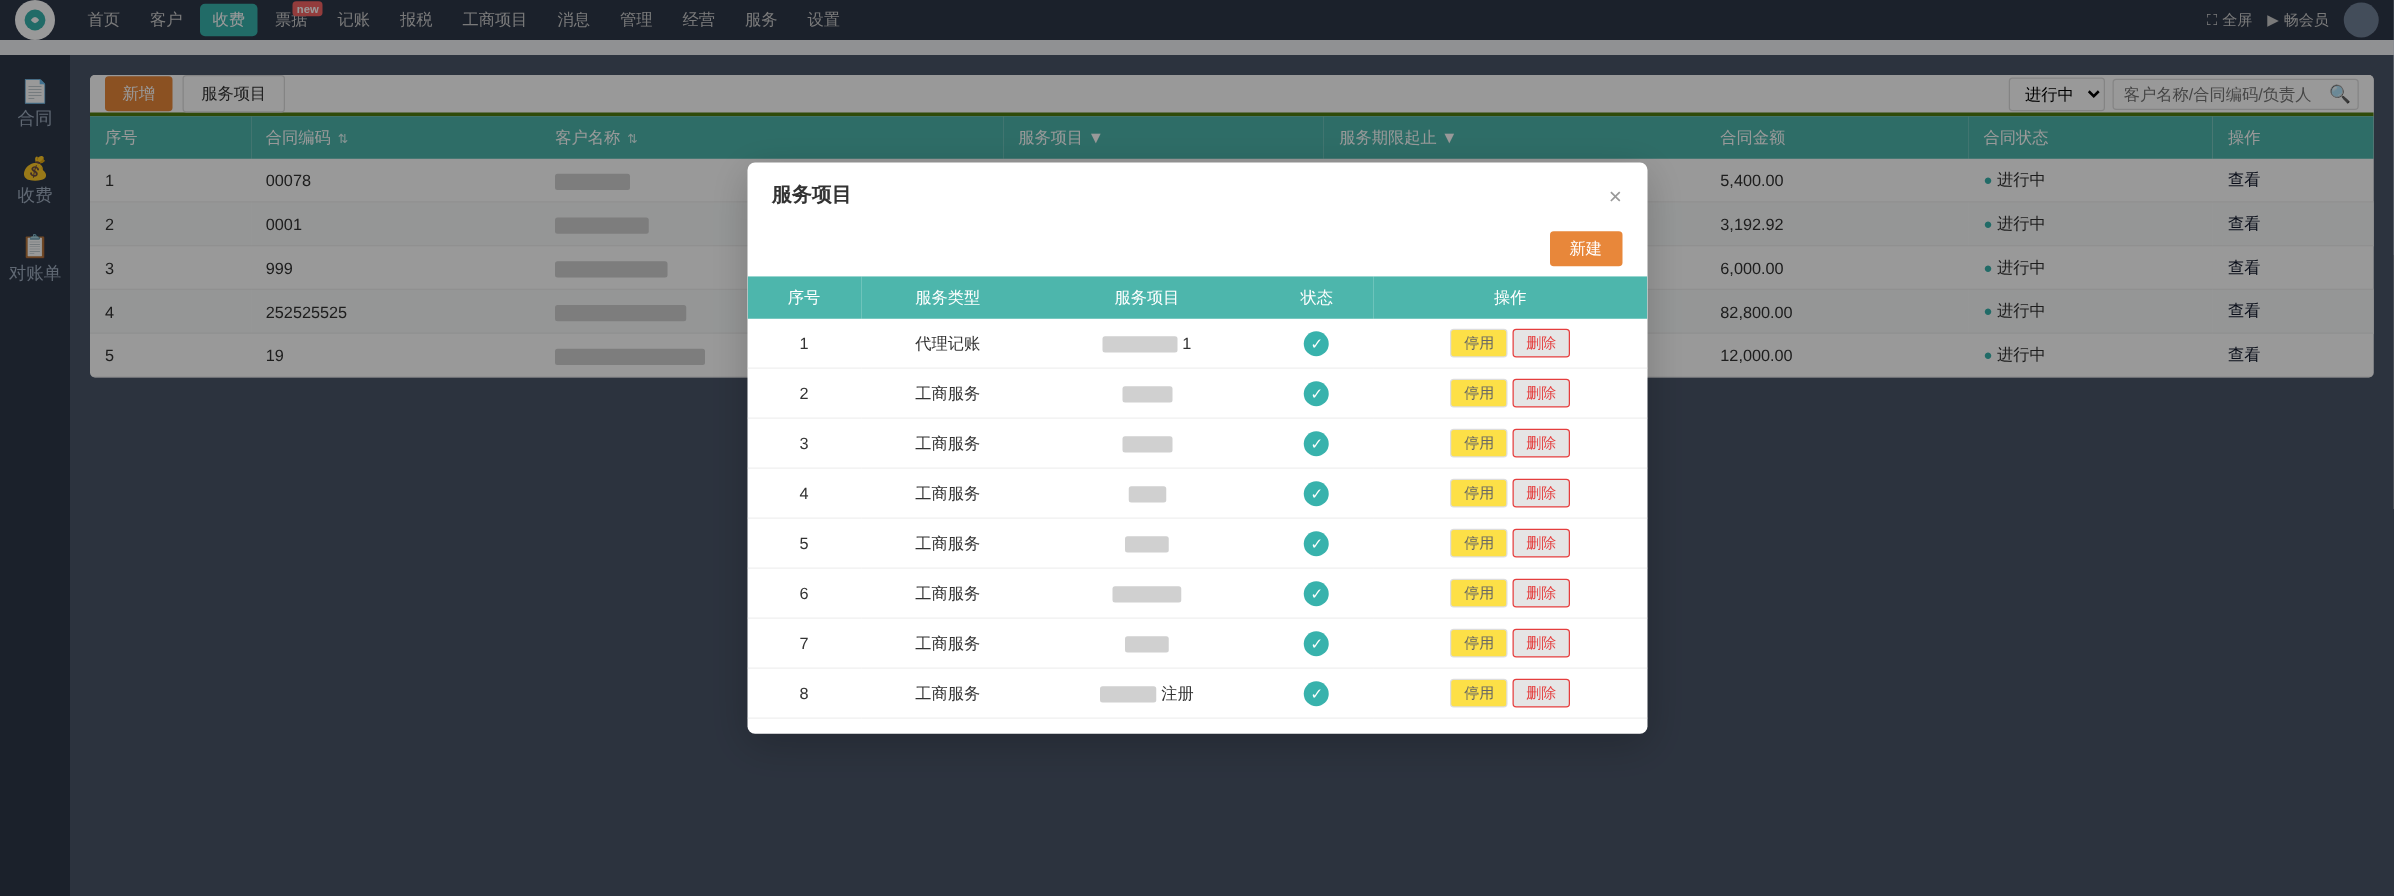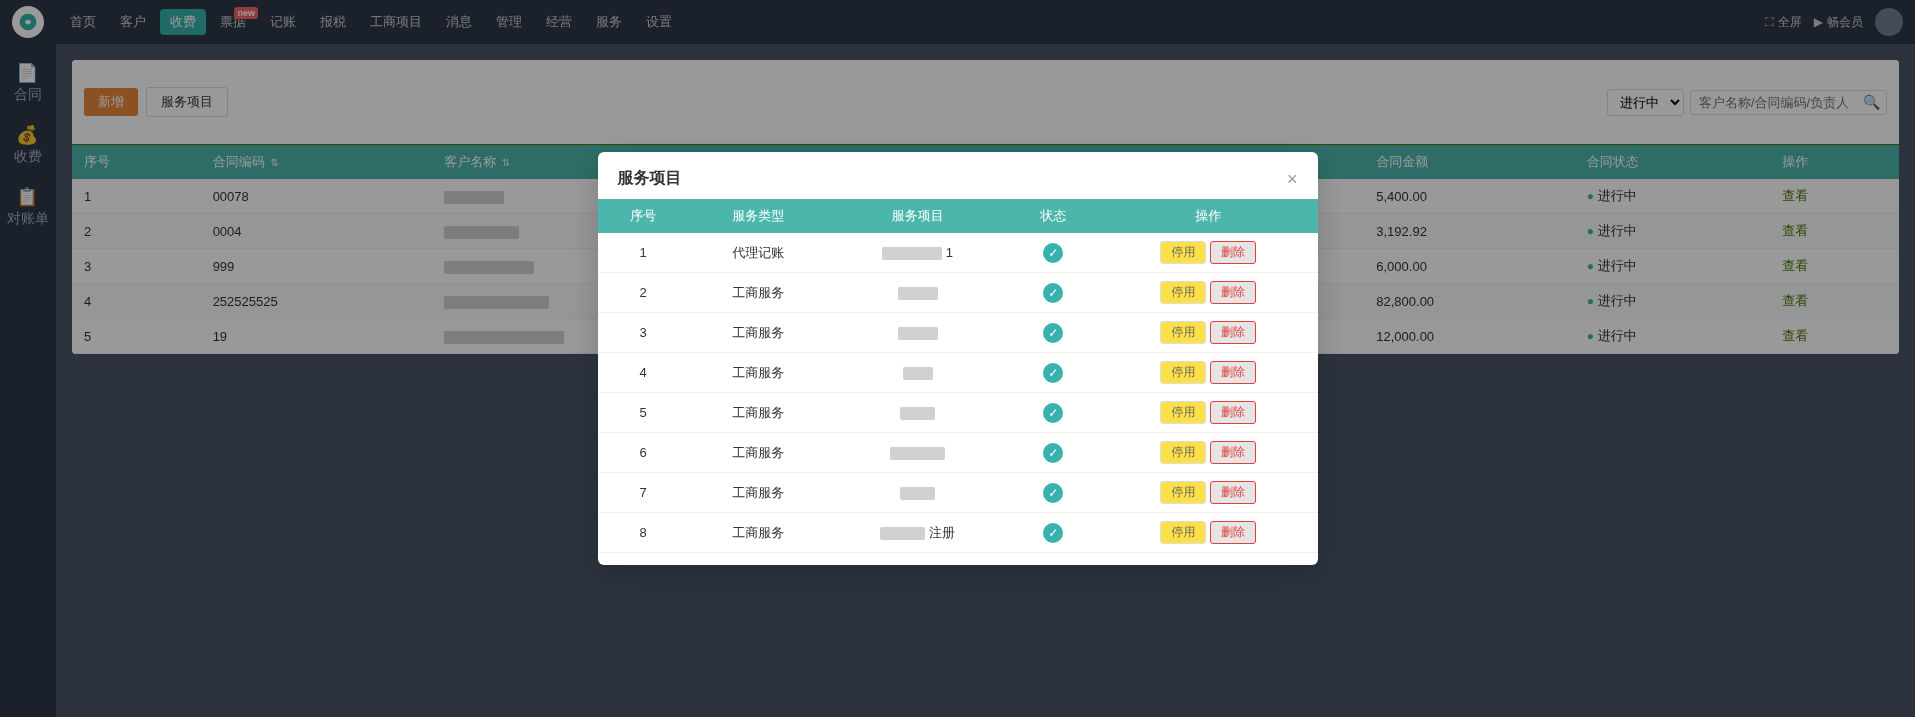--- a/index.html
+++ b/index.html
@@ -1,20 +1,20 @@
 <!DOCTYPE html>
 <html><head>
   <meta charset="utf-8">
   <style>
     * { box-sizing: border-box; margin: 0; padding: 0; }
     body { font-family: "Microsoft YaHei", "PingFang SC", sans-serif; font-size: 13px; background: #f0f2f5; }
 
     
     .top-nav {
-      height: 44px;
+      height: 32px;
       background: #2d3748;
       display: flex;
       align-items: center;
       padding: 0 12px;
       position: fixed;
       top: 0; left: 0; right: 0;
       z-index: 100;
     }
     .top-nav .logo {
       width: 32px; height: 32px;
@@ -107,26 +107,26 @@
       background: #4a5568;
     }
 
     
     .contract-area {
       background: #fff;
       border-radius: 4px;
       overflow: hidden;
     }
     .table-toolbar {
-      padding: 27px 12px;
+      padding: 0 12px;
       display: flex;
       align-items: center;
       gap: 8px;
       background: #fff;
-      border-bottom: 1px solid #4d7c0f;
+      border-bottom: 3px solid #4d7c0f;
     }
     .btn-add {
       background: #e8873a;
       color: #fff;
       border: none;
       padding: 5px 14px;
       border-radius: 3px;
       cursor: pointer;
       font-size: 13px;
     }
@@ -197,21 +197,21 @@
     .data-table tbody td {
       padding: 8px 12px;
       font-size: 13px;
       color: #333;
     }
     .status-badge {
       color: #38b2ac;
       font-size: 12px;
     }
     .action-link {
-      color: #4d7c0f;
+      color: #0f172a;
       cursor: pointer;
       text-decoration: none;
     }
     .sort-icon { font-size: 10px; color: #e0f7f5; margin-left: 2px; }
 
     
     .modal-overlay {
       position: fixed;
       top: 0; left: 0; right: 0; bottom: 0;
       background: rgba(0,0,0,0.4);
@@ -427,21 +427,21 @@
       <td>00078</td>
       <td><span class="blur-text" style="width:60px;">&nbsp;&nbsp;&nbsp;&nbsp;&nbsp;&nbsp;&nbsp;&nbsp;&nbsp;&nbsp;</span></td>
       <td>小规模记账</td>
       <td>202305-202404</td>
       <td>5,400.00</td>
       <td><span class="status-badge">●</span> 进行中</td>
       <td><a class="action-link">查看</a></td>
     </tr>
           <tr>
       <td>2</td>
-      <td>0004</td>
+      <td>0001</td>
       <td><span class="blur-text" style="width:75px;">&nbsp;&nbsp;&nbsp;&nbsp;&nbsp;&nbsp;&nbsp;&nbsp;&nbsp;&nbsp;</span></td>
       <td>小规模记账</td>
       <td>202305-202404</td>
       <td>3,192.92</td>
       <td><span class="status-badge">●</span> 进行中</td>
       <td><a class="action-link">查看</a></td>
     </tr>
           <tr>
       <td>3</td>
       <td>999</td>
@@ -475,20 +475,23 @@
         </tbody>
     </table>
   </div>
 </main>
 
 <div class="modal-overlay" id="modal-overlay">
   <div class="modal">
     <div class="modal-header">
       <span class="modal-title">服务项目</span>
       <span class="modal-close">×</span>
+    </div>
+    <div class="modal-toolbar">
+      <button class="btn-new-modal">新建</button>
     </div>
     <div class="modal-body">
       <table class="modal-table">
         <thead>
           <tr>
             <th>序号</th>
             <th>服务类型</th>
             <th>服务项目</th>
             <th>状态</th>
             <th>操作</th>

